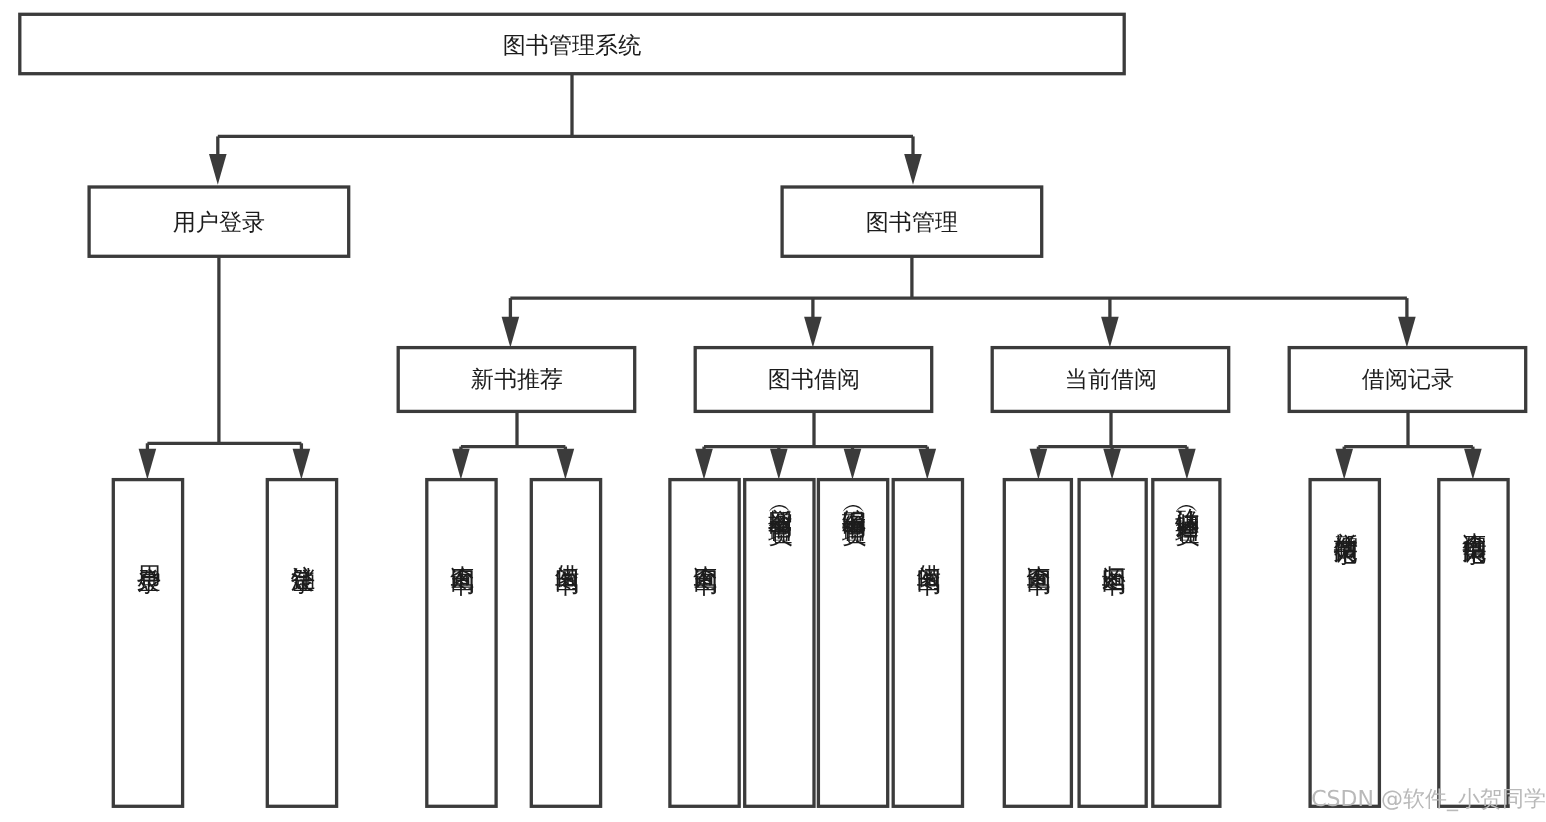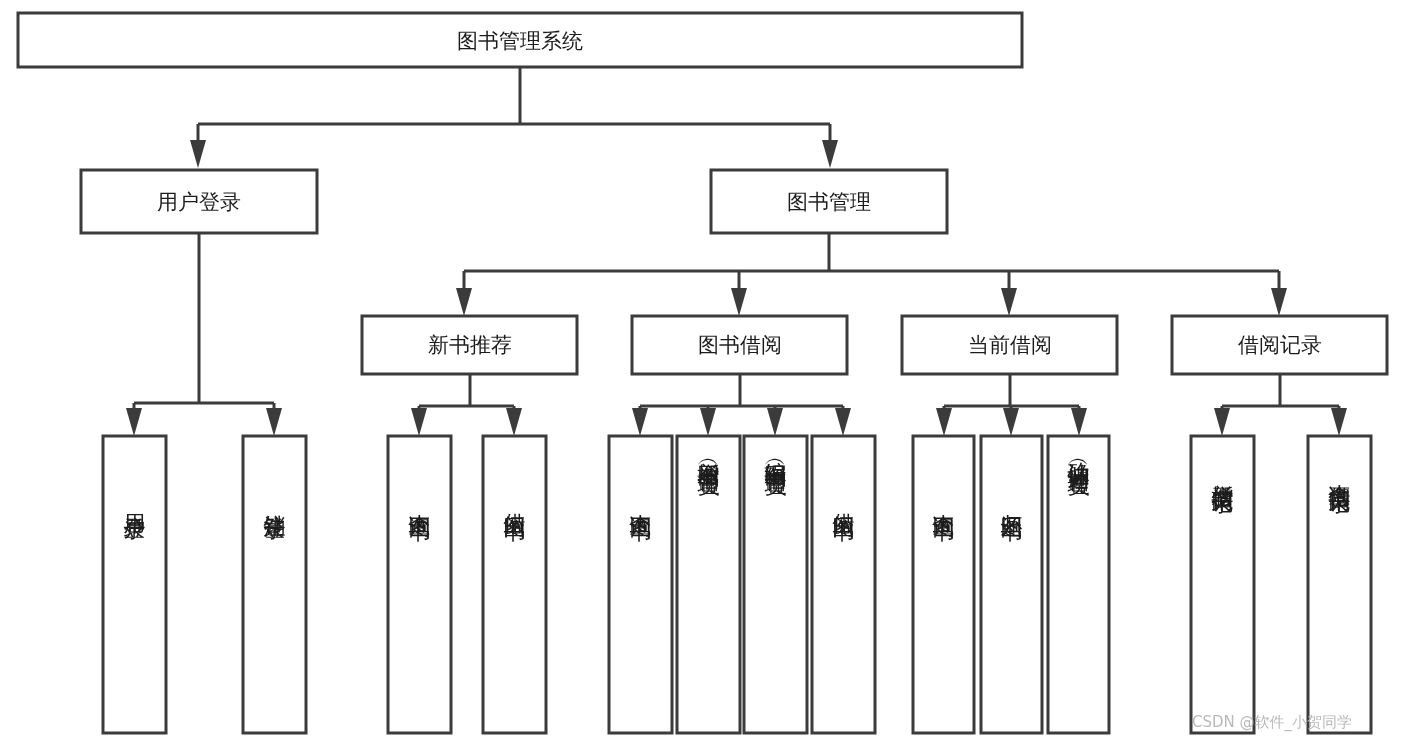--- a/index.html
+++ b/index.html
@@ -59,21 +59,21 @@
     text-align: center;
     display: flex;
     align-items: center;
     justify-content: flex-start;
     white-space: nowrap;
     pointer-events: none;
   }
   .watermark {
     position: absolute;
     font-family: "DejaVu Sans", "Liberation Sans", sans-serif;
-    font-size: 15px;
+    font-size: 20px;
     color: #b9b9b9;
     white-space: nowrap;
   }
 </style>
 </head>
 <body>
 
 <div id="diagram-root">
 
   <svg class="flow" viewBox="0 0 1405 747">

